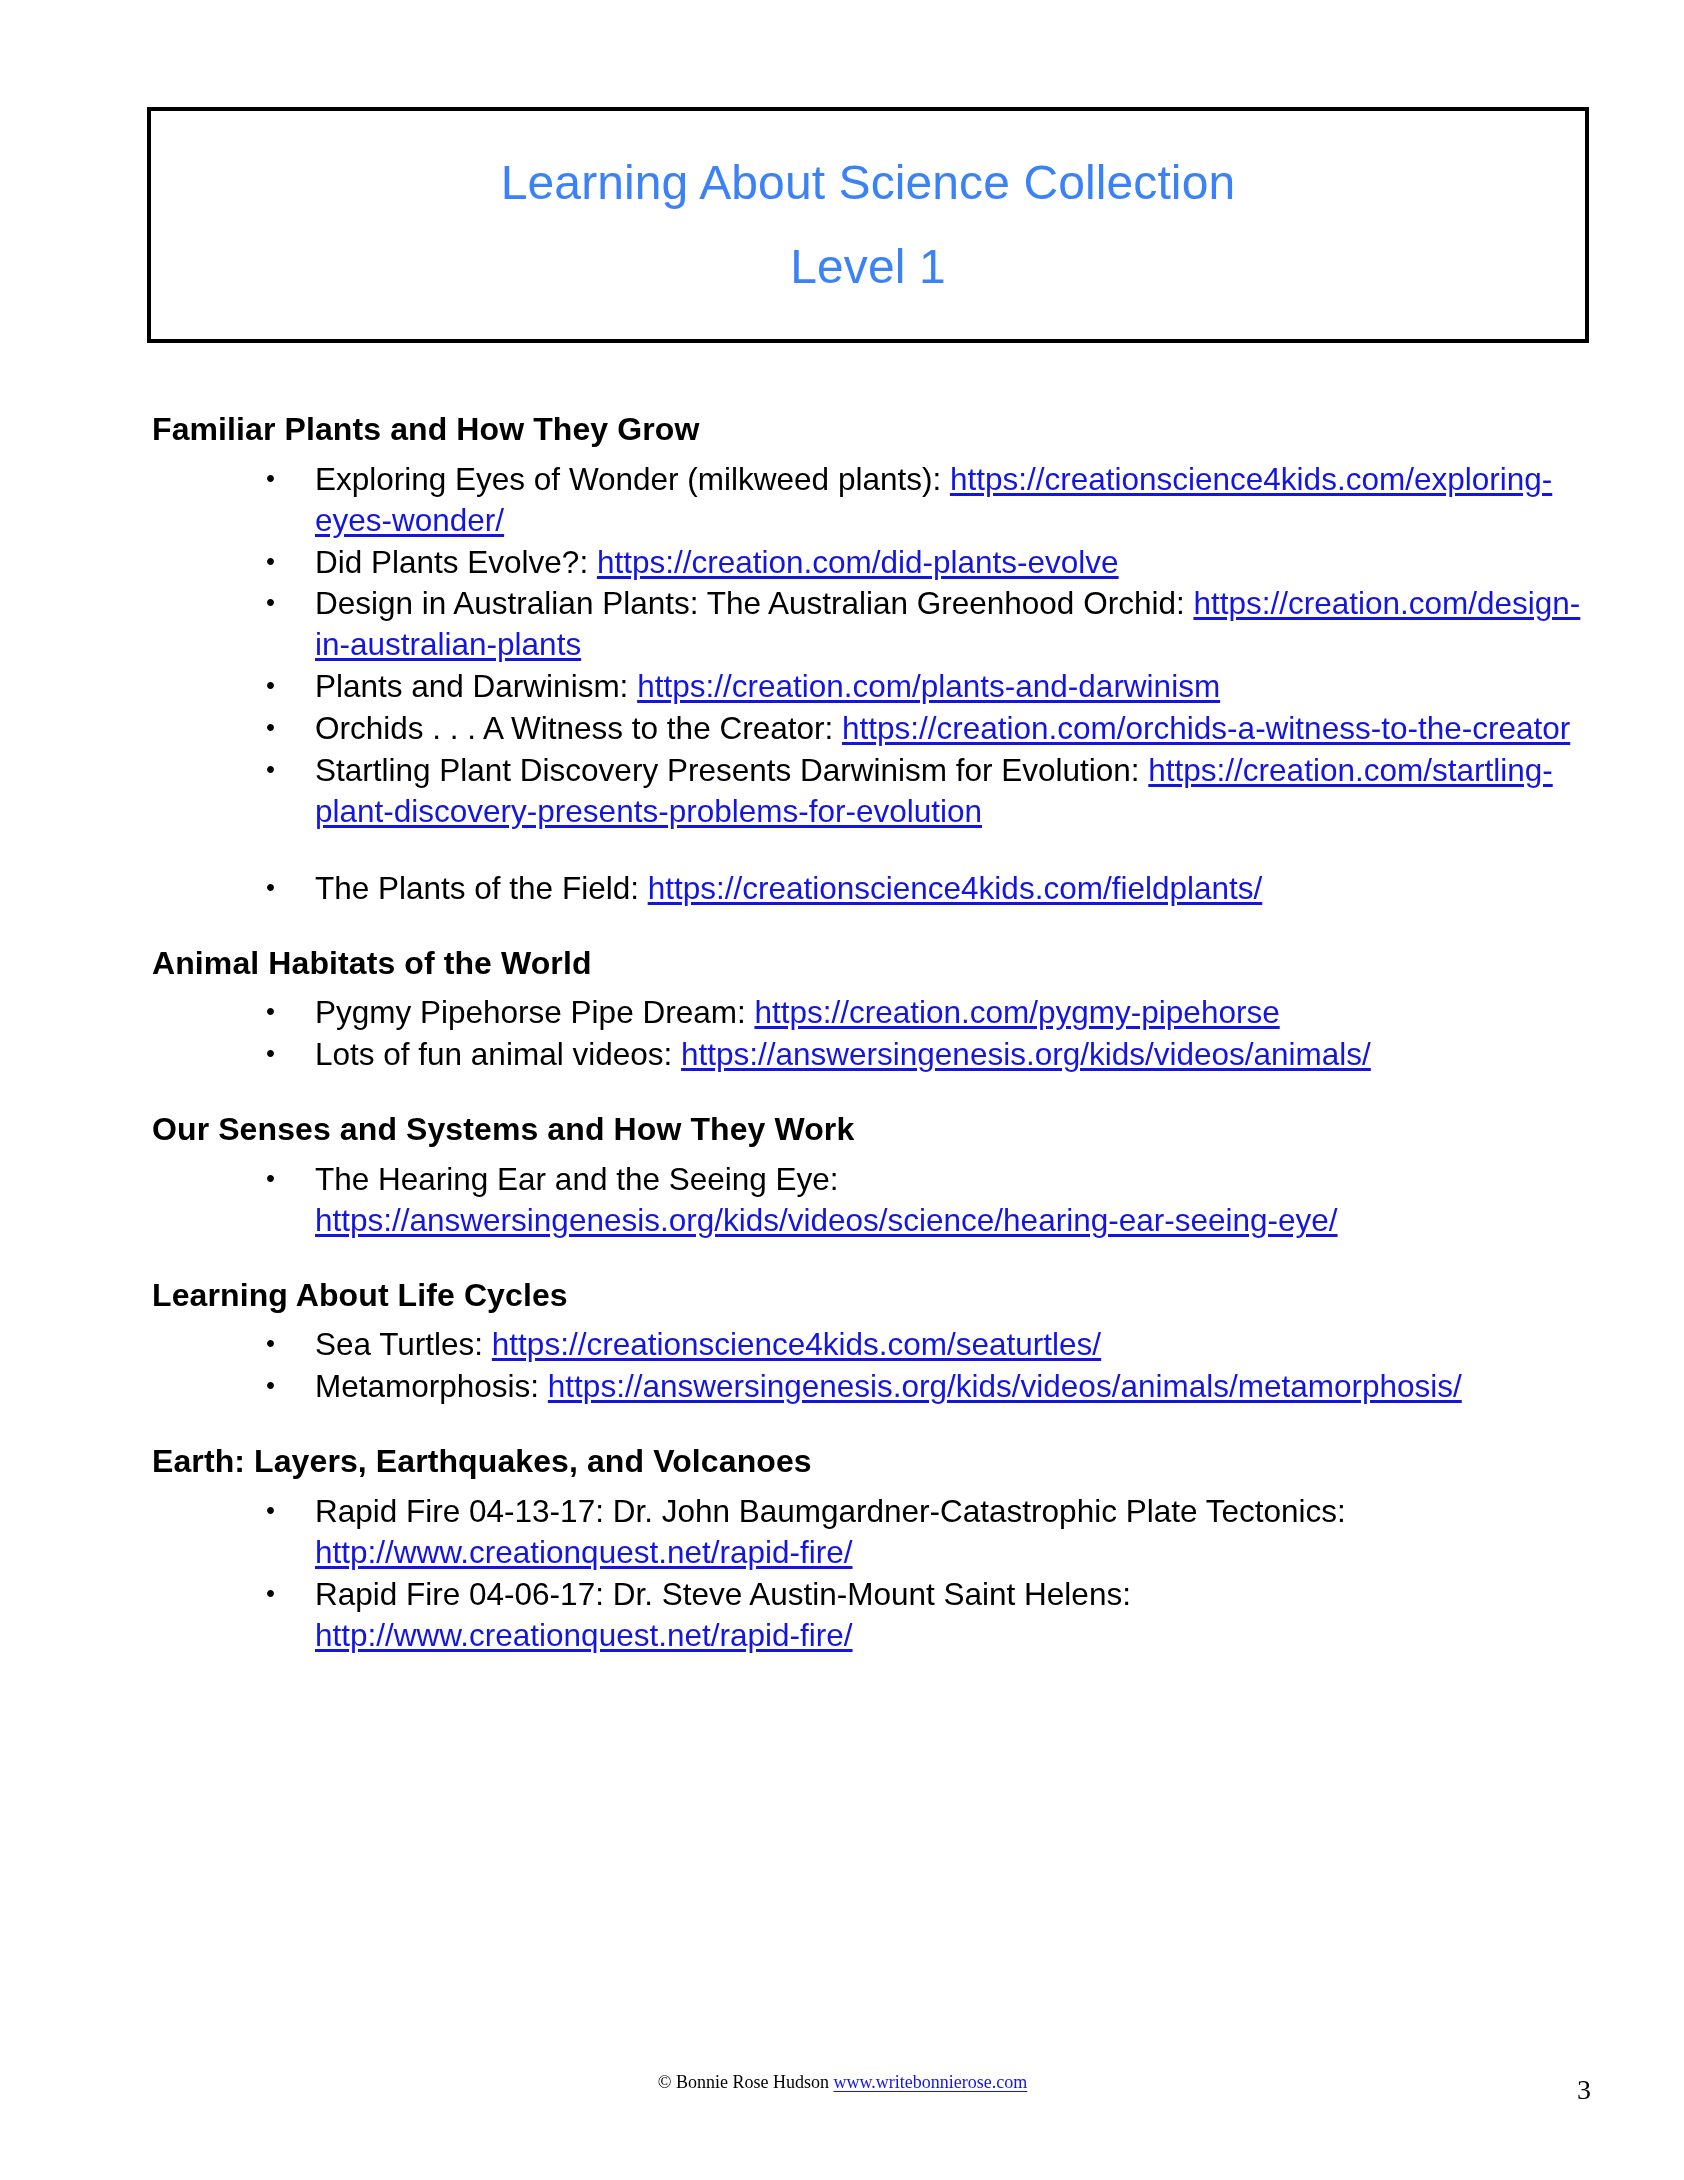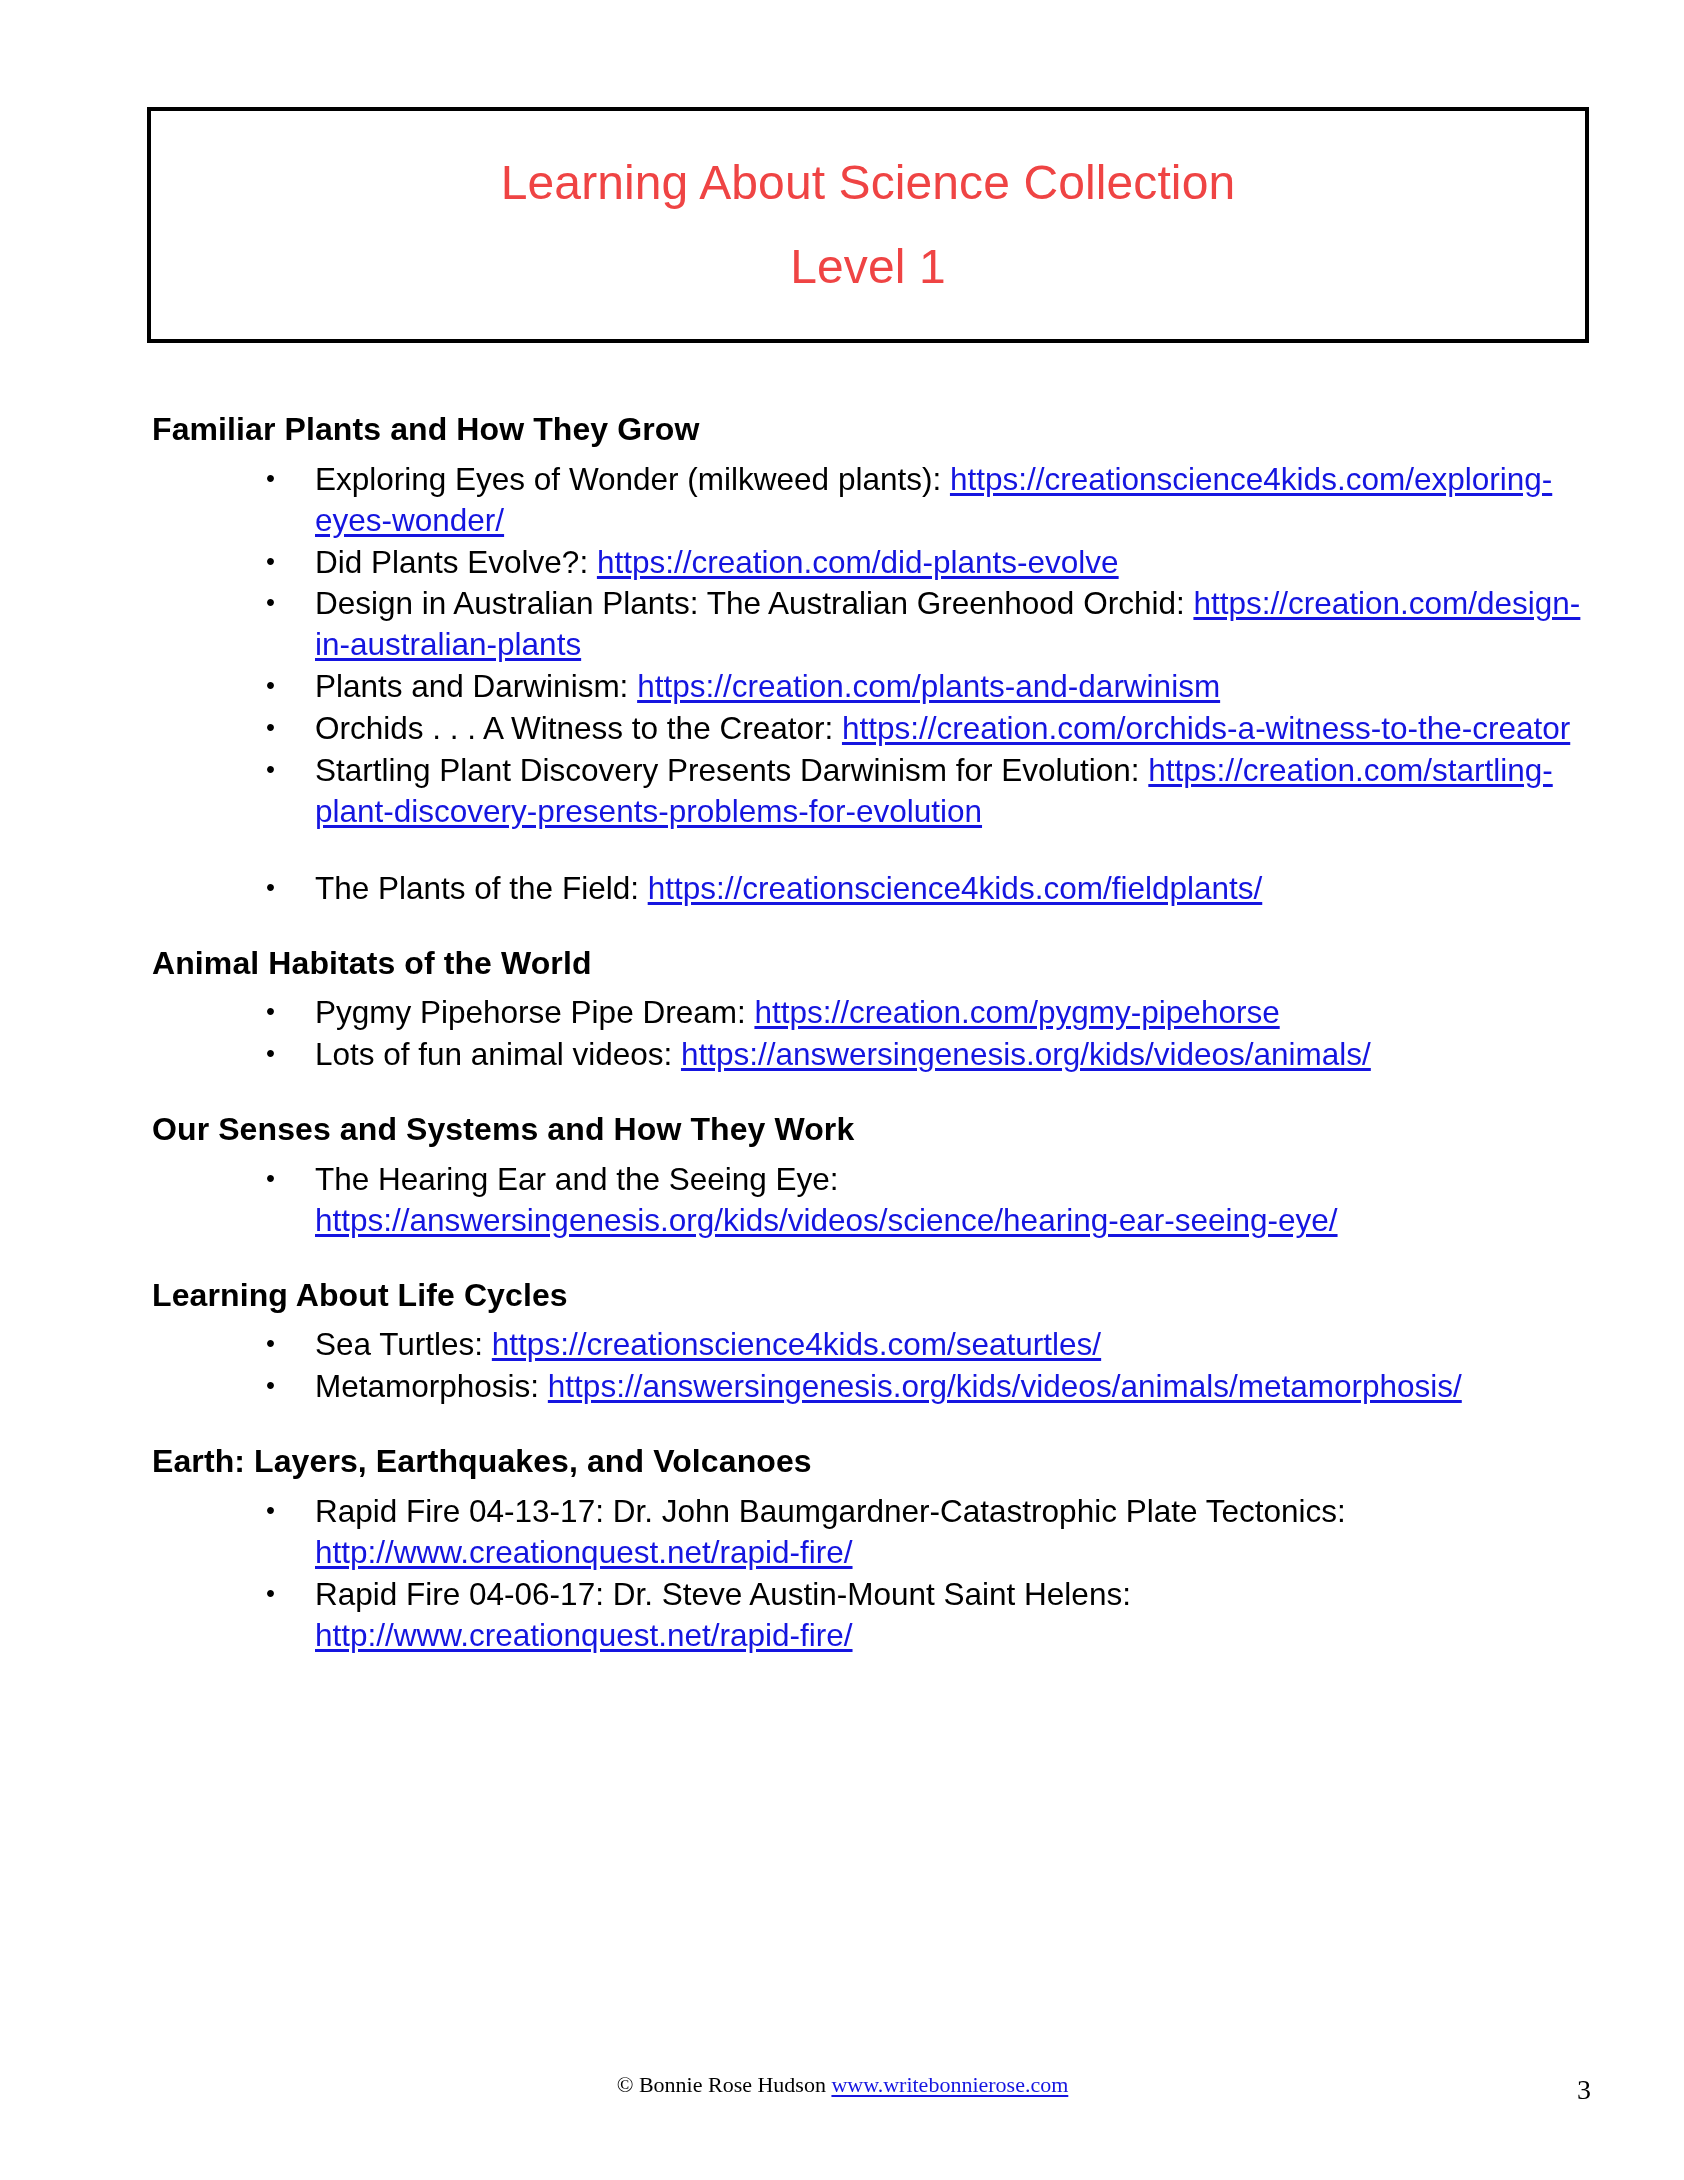--- a/index.html
+++ b/index.html
@@ -37,21 +37,21 @@
     align-items: center;
     justify-content: center;
   }
 
   .title-line {
     font-size: 48px;
     font-weight: 400;
     line-height: 1.0;
     letter-spacing: 0.1px;
     text-align: center;
-    color: #ef4444;
+    color: #3b82f6;
     white-space: nowrap;
   }
 
   #title-line-1 { margin-bottom: 36px; }
 
   
   #content {
     position: absolute;
     left: 152px;
     top: 411px;
@@ -117,21 +117,21 @@
     height: 51px;
   }
 
   #footer-credit {
     position: absolute;
     left: 0;
     top: 0;
     width: 1685px;
     text-align: center;
     font-family: "Liberation Serif", "DejaVu Serif", serif;
-    font-size: 22px;
+    font-size: 18px;
     line-height: 1.2;
     color: #000000;
     white-space: nowrap;
   }
 
   #footer-credit a.doc-link {
     font-family: "Liberation Serif", "DejaVu Serif", serif;
   }
 
   #page-number {

